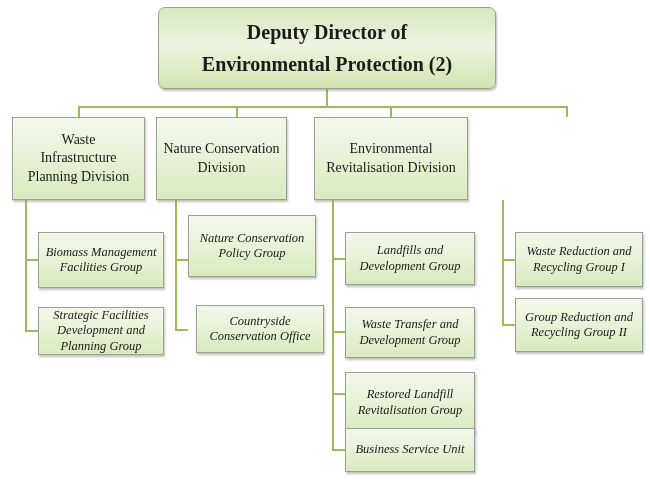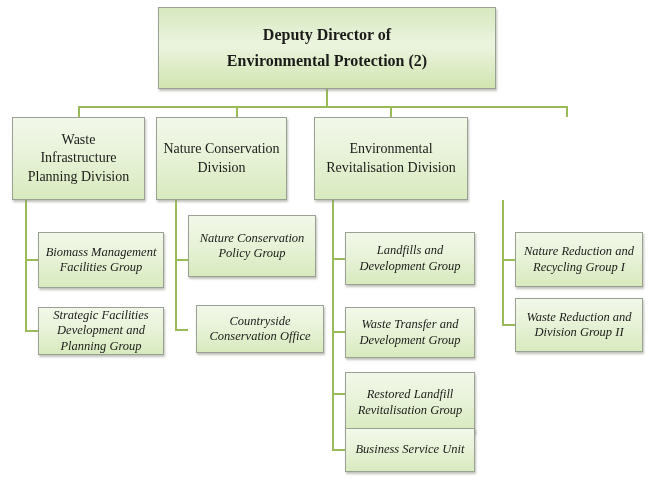--- a/index.html
+++ b/index.html
@@ -19,22 +19,23 @@
     align-items: center;
     justify-content: center;
     text-align: center;
     border: 1px solid #9aa094;
     background: linear-gradient(180deg, #f2f8e9 0%, #e9f3da 42%, #d8eabe 100%);
     box-shadow: 1px 2px 2px rgba(140, 143, 130, 0.55);
   }
   .box.root {
     background: linear-gradient(180deg, #d7e8bf 0%, #ecf4df 46%, #d1e5b0 100%);
     font-weight: bold;
-    font-size: 16px;
+    font-size: 20px;
     line-height: 1.62;
+    border-radius: 7px;
   }
   .box.division {
     font-size: 14px;
     line-height: 1.3;
   }
   .box.group {
     font-size: 12.5px;
     line-height: 1.22;
     font-style: italic;
   }
@@ -109,19 +110,19 @@
     <span>Waste Transfer and Development Group</span>
   </div>
   <div class="box group" style="left:345px;top:372px;width:130px;height:61px;padding:0 6px">
     <span>Restored Landfill Revitalisation Group</span>
   </div>
   <div class="box group" style="left:345px;top:428px;width:130px;height:44px;padding:0 6px">
     <span>Business Service Unit</span>
   </div>
 
   <div class="box group" style="left:515px;top:232px;width:128px;height:55px;padding:0 4px">
-    <span>Nature Reduction and Recycling Group I</span>
+    <span>Waste Reduction and Recycling Group I</span>
   </div>
   <div class="box group" style="left:515px;top:298px;width:128px;height:54px;padding:0 4px">
-    <span>Waste Reduction and Division Group II</span>
+    <span>Group Reduction and Recycling Group II</span>
   </div>
 
 </div>
 
 </body></html>

